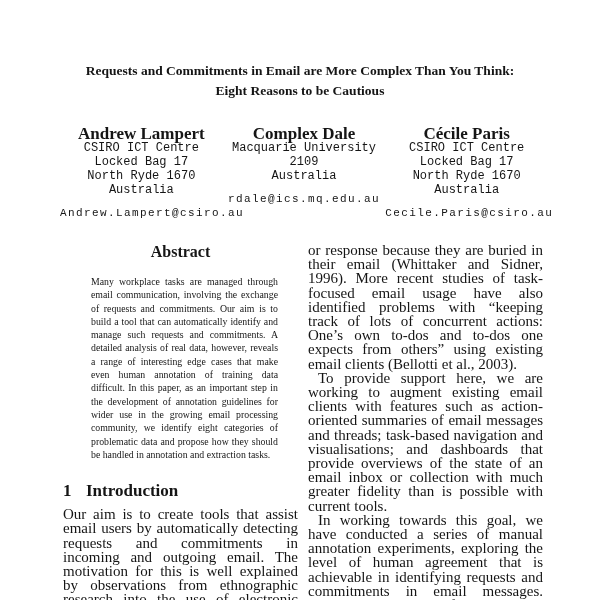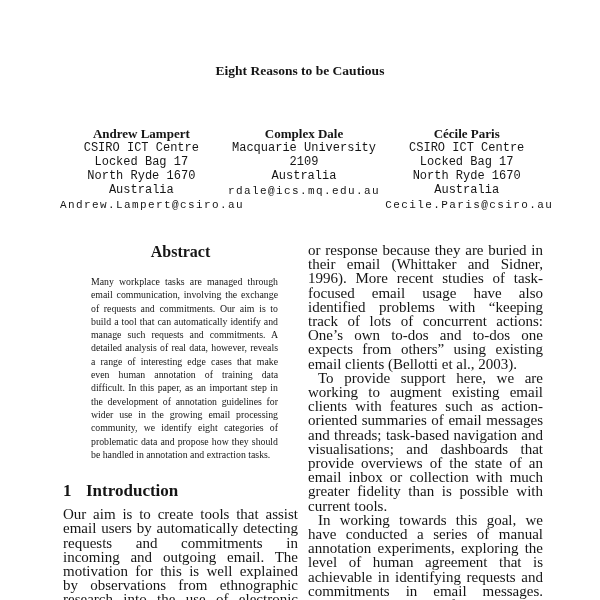--- a/index.html
+++ b/index.html
@@ -20,28 +20,28 @@
     font-weight: bold;
     font-size: 13.5px;
     line-height: 20px;
   }
   .authors {
     position: absolute;
     top: 127px; left: 60px; right: 52px;
     display: flex;
   }
   .author { flex: 1 1 0; text-align: center; min-width: 0; }
-  .author-name  { font-weight: bold; font-size: 13px; line-height: 14px; font-family: Liberation Serif, serif; }
+  .author-name  { font-weight: bold; font-size: 17px; line-height: 14px; font-family: Liberation Serif, serif; }
   .author-line  { font-size: 12px; line-height: 14px; font-family: Liberation Mono, monospace; }
   .author-email {
     font-family: "Liberation Mono", monospace;
     font-size: 11px;
     letter-spacing: 1.4px;
     line-height: 15px;
-    margin-top: 1px;
+    margin-top: 9px;
     white-space: nowrap;
   }
   .columns {
     position: absolute;
     top: 243px; left: 63px; right: 57px; bottom: 0;
     display: flex;
     gap: 10px;
     overflow: hidden;
   }
   .col { flex: 1 1 0; min-width: 0; }
@@ -80,20 +80,21 @@
     text-align: left;
     margin: 7px 42px 0 22px;
   }
 </style>
 </head>
 <body>
 
 <div class="page">
 
   <div class="title-block">
+    <div>Requests and Commitments in Email are More Complex Than You Think:</div>
     <div>Eight Reasons to be Cautious</div>
   </div>
 
   <div class="authors">
 
     <div class="author">
       <div class="author-name">Andrew Lampert</div>
       <div class="author-line">CSIRO ICT Centre</div>
       <div class="author-line">Locked Bag 17</div>
       <div class="author-line">North Ryde 1670</div>

